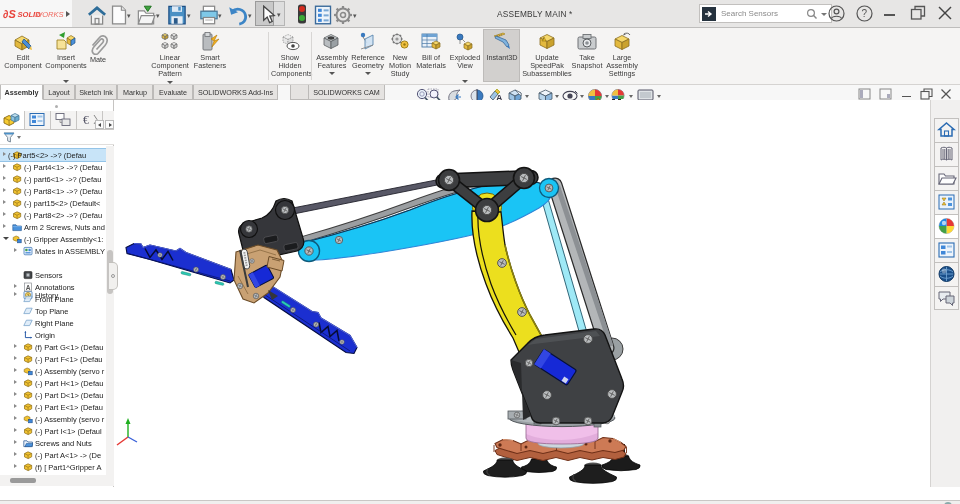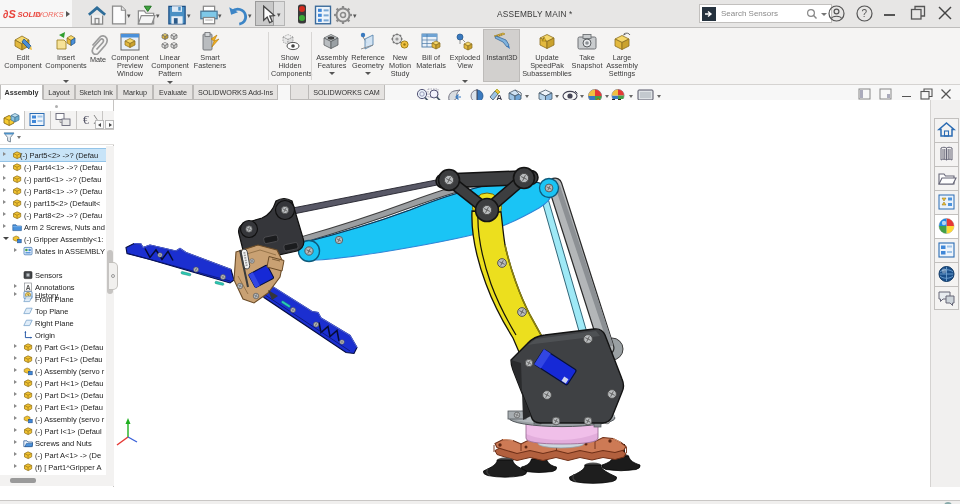--- a/index.html
+++ b/index.html
@@ -200,29 +200,20 @@
           <path d="M12 7 L16 4.5 L20 7 L16 9.5 Z" fill="#f5d76a" stroke="#8a6d1f" stroke-width="0.7"></path>
           <path d="M12 7 L12 12 L16 14.5 L16 9.5 Z" fill="#e3b93e" stroke="#8a6d1f" stroke-width="0.7"></path>
           <path d="M20 7 L20 12 L16 14.5 L16 9.5 Z" fill="#4a90d9" stroke="#20538a" stroke-width="0.7"></path>
         </svg>
       Insert Components<span class="drop" style="margin-top:10px;"></span></div>
     <div class="rcmd" style="left:84px;width:28px;">
       <svg class="ric" width="24" height="24" viewBox="0 0 24 24">
           <path d="M6.5 14.5 L13.5 6.5 C15.5 4 19 4.5 20.5 7 C22 9.5 21 12 19 14.5 L12 22.5 C10.5 24 8 23.5 7 22 C5.5 19.8 6.5 17.5 8 15.8 L14.5 8.5 C15.3 7.6 16.6 7.8 17.2 8.8 C17.8 9.8 17.4 10.8 16.6 11.7 L10.5 18.5" fill="none" stroke="#9b9b9b" stroke-width="1.7"></path>
         </svg>
       Mate</div>
-    <div class="rcmd" style="left:110px;width:40px;">
-      <svg class="ric" width="22" height="22" viewBox="0 0 22 22">
-          <rect x="2" y="3" width="18" height="16" fill="#e8f0f8" stroke="#666" stroke-width="1"></rect>
-          <rect x="2" y="3" width="18" height="3.5" fill="#4a90d9"></rect>
-          <path d="M6 10 L11 7.5 L16 10 L11 12.5 Z" fill="#f5d76a" stroke="#8a6d1f" stroke-width="0.7"></path>
-          <path d="M6 10 L6 14 L11 16.5 L11 12.5 Z" fill="#e3b93e" stroke="#8a6d1f" stroke-width="0.7"></path>
-          <path d="M16 10 L16 14 L11 16.5 L11 12.5 Z" fill="#caa22e" stroke="#8a6d1f" stroke-width="0.7"></path>
-        </svg>
-      Component Preview Window</div>
     <div class="rcmd" style="left:150px;width:40px;">
       <svg class="ric" width="22" height="22" viewBox="0 0 22 22">
           <g stroke="#666" stroke-width="0.7">
             <path d="M3 4 L6 2.5 L9 4 L6 5.5 Z" fill="#f5d76a"></path>
             <path d="M3 4 L3 7 L6 8.5 L6 5.5 Z" fill="#e3b93e"></path>
             <path d="M9 4 L9 7 L6 8.5 L6 5.5 Z" fill="#caa22e"></path>
           </g>
           <g stroke="#666" stroke-width="0.7">
             <path d="M12 4 L15 2.5 L18 4 L15 5.5 Z" fill="#fdfdfd"></path>
             <path d="M12 4 L12 7 L15 8.5 L15 5.5 Z" fill="#e2e2e2"></path>
@@ -555,21 +546,21 @@
           <path d="M0.8 0.8 L11.2 0.8 L10 2.4 L2 2.4 Z" fill="#4a90c8"></path>
         </svg>
       <div class="abs" style="left:17px;top:6px;width:0;height:0;border-left:2.5px solid transparent;border-right:2.5px solid transparent;border-top:3px solid #777;"></div>
     </div>
     <div id="tree">
       <div class="trow sel" style="top:3px;">
           <span class="arr r" style="left:3px;"></span>
           <svg class="tico" style="left:12px" width="10" height="10" viewBox="0 0 10 10">
             <use href="#i-part"></use>
           </svg>
-          <span class="ttxt" style="left:20px;text-align:center;">(-) Part5&lt;2&gt; -&gt;? (Defau</span>
+          <span class="ttxt" style="left:8px;text-align:center;">(-) Part5&lt;2&gt; -&gt;? (Defau</span>
         </div>
       <div class="trow" style="top:15px;">
           <span class="arr r" style="left:3px;"></span>
           <svg class="tico" style="left:12px" width="10" height="10" viewBox="0 0 10 10">
             <use href="#i-part"></use>
           </svg>
           <span class="ttxt" style="left:24px;">(-) Part4&lt;1&gt; -&gt;? (Defau</span>
         </div>
       <div class="trow" style="top:27px;">
           <span class="arr r" style="left:3px;"></span>

